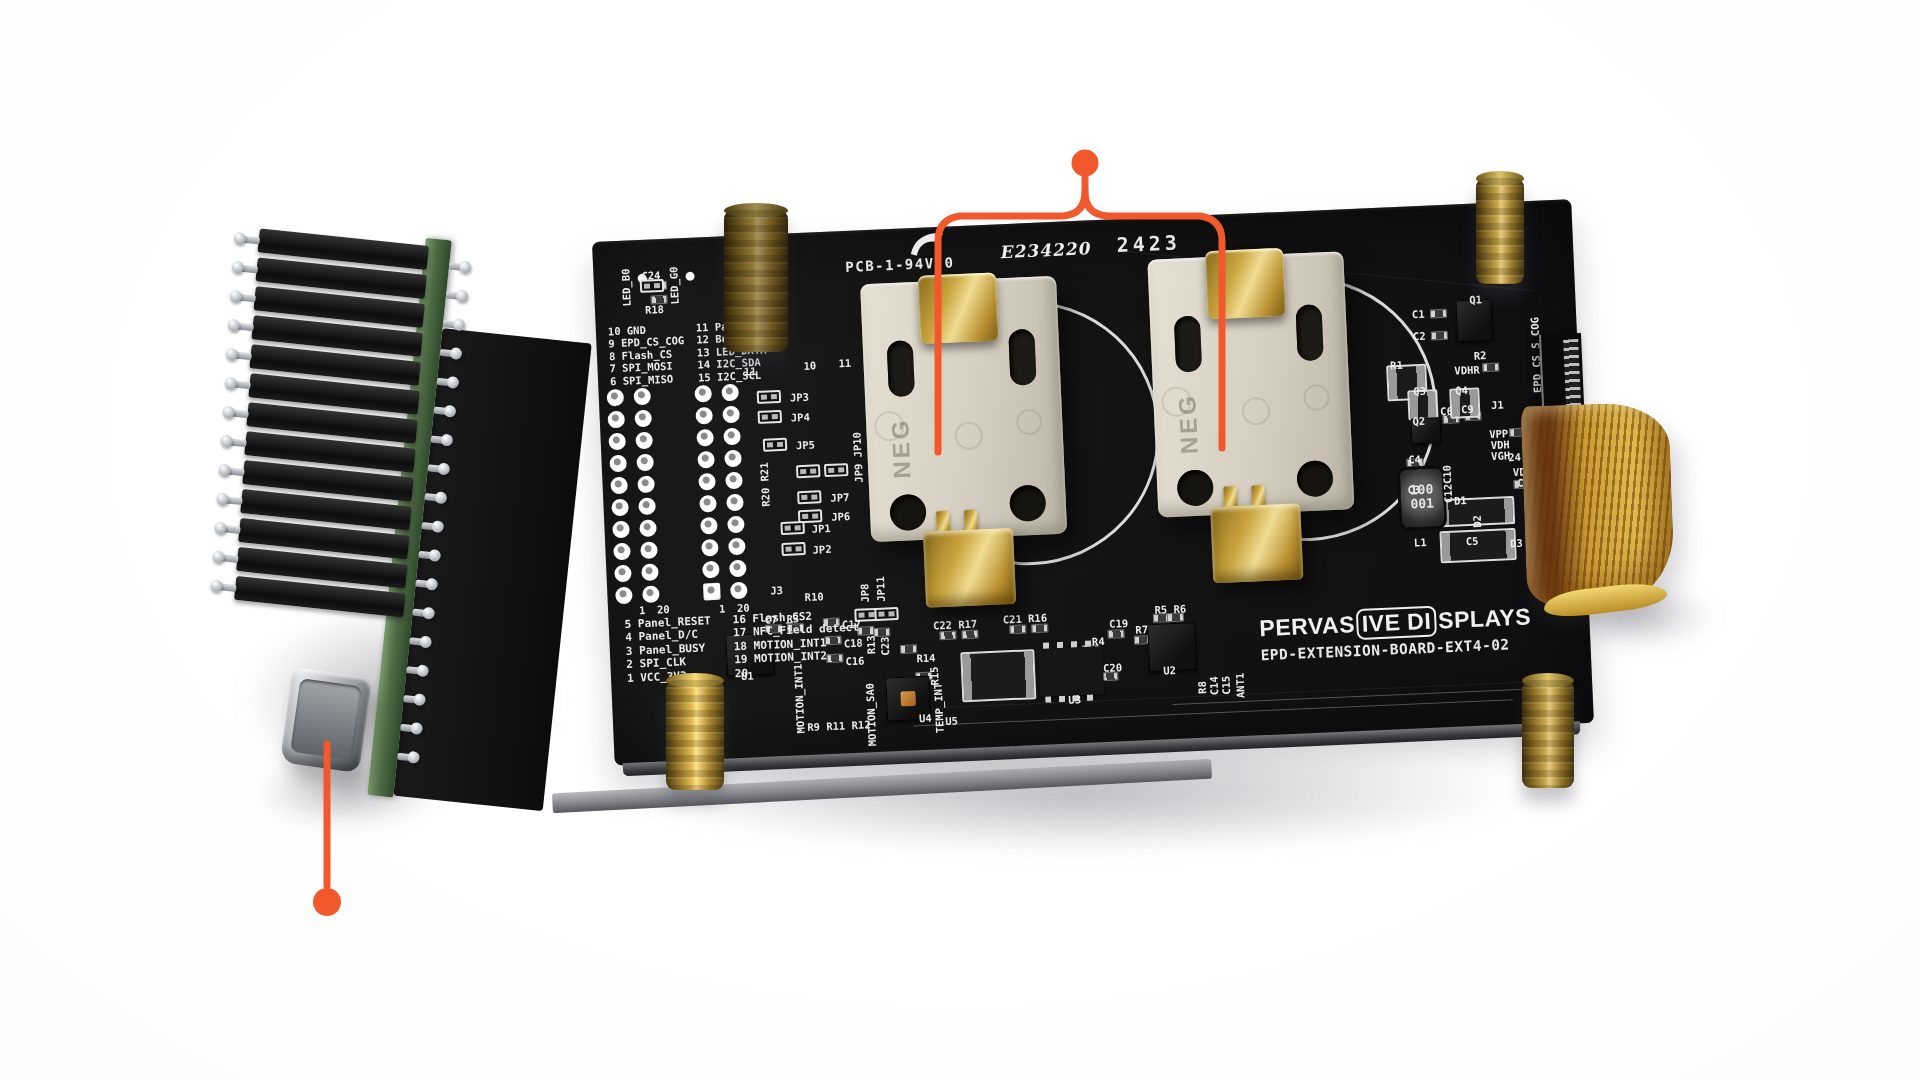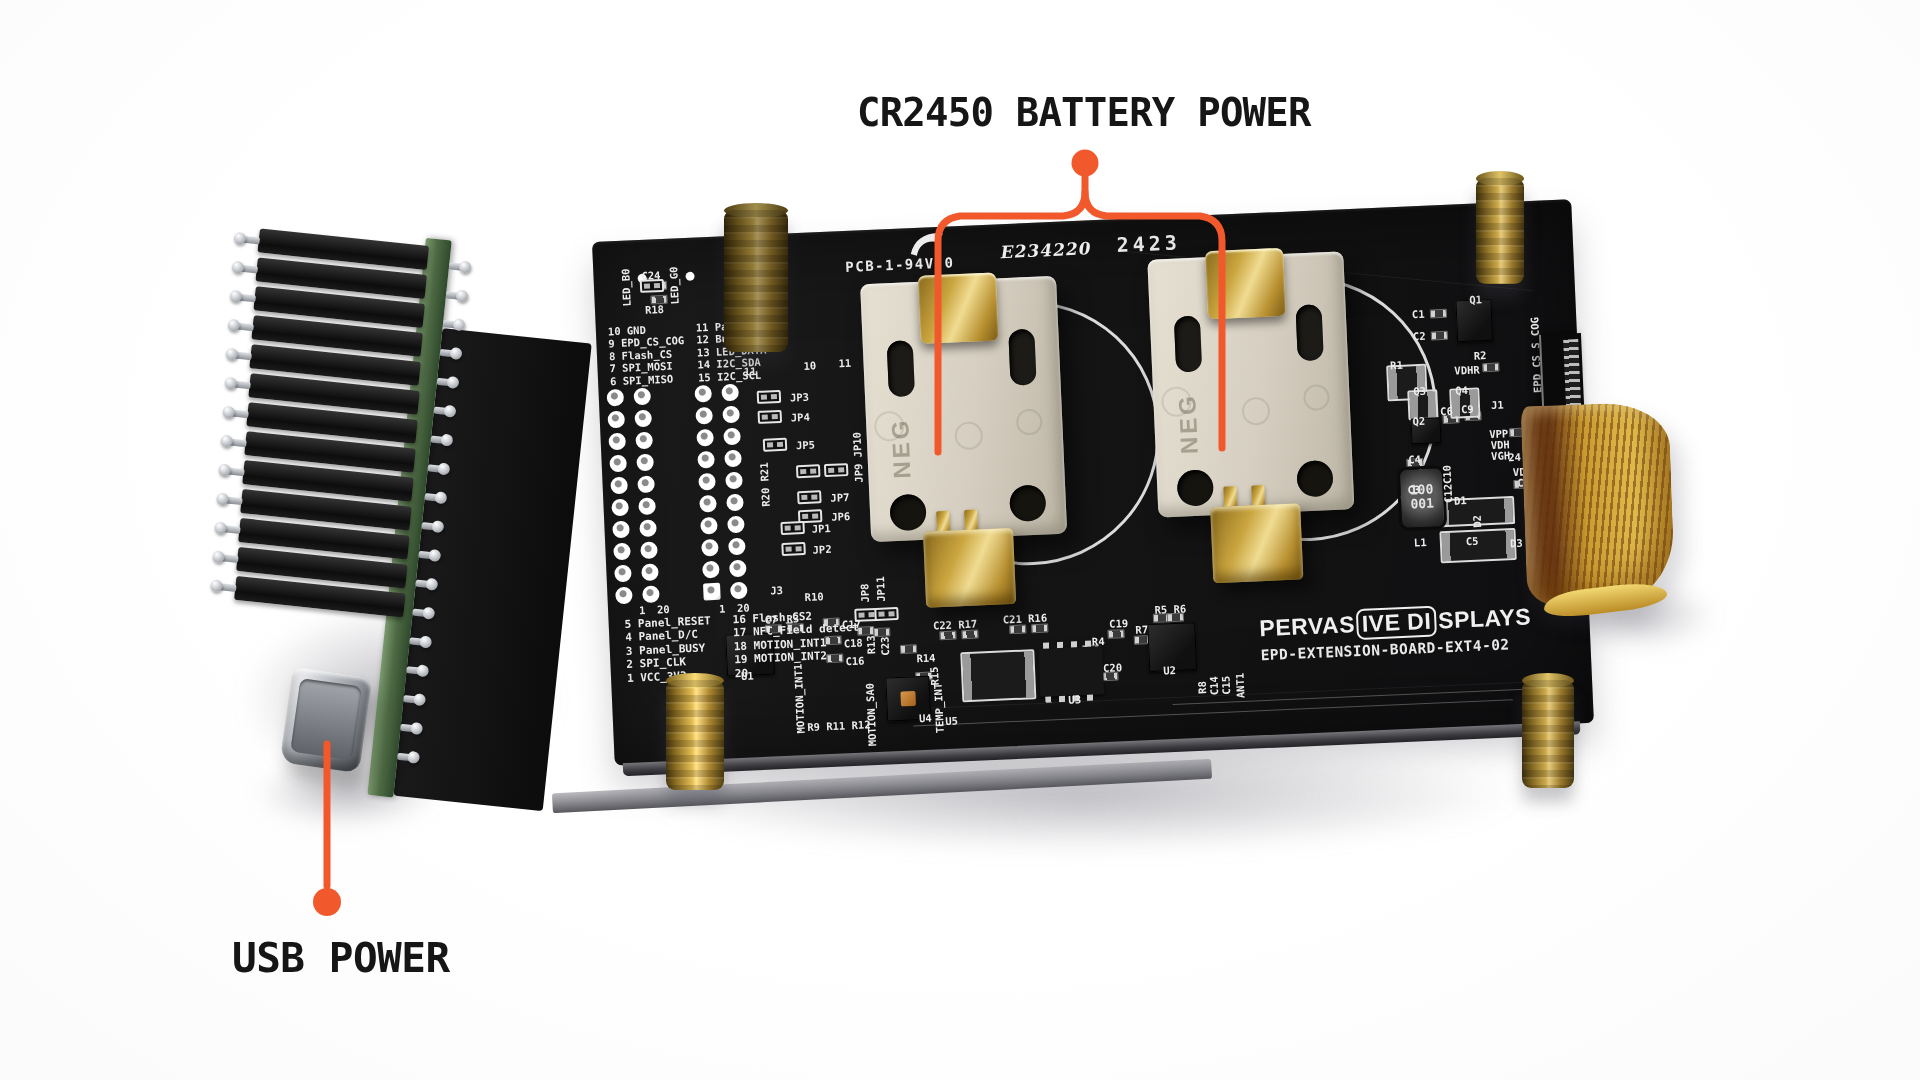--- a/index.html
+++ b/index.html
@@ -523,15 +523,13 @@
     </div>
 
   <svg class="callouts" width="1920" height="1080" viewBox="0 0 1920 1080">
     <circle cx="1085" cy="163" r="13.5" fill="#F1582B"></circle>
     <path d="M1085,176 L1085,192 Q1085,214 1063,216 L960,216 Q938,219 938,241 L938,452" fill="none" stroke-width="7" stroke-linecap="round" stroke="#F1582B"></path>
     <path d="M1085,192 Q1085,214 1107,216 L1200,216 Q1222,219 1222,241 L1222,448" fill="none" stroke-width="7" stroke-linecap="round" stroke="#F1582B"></path>
     <path d="M327,744 L327,886" fill="none" stroke-width="7" stroke-linecap="round" stroke="#F1582B"></path>
     <circle cx="327" cy="902" r="14" fill="#F1582B"></circle>
   </svg>
 
-  <div class="anno" style="left:857px;top:90px;">CR2450 BATTERY POWER</div>
-  <div class="anno usb-l" style="left:232px;top:934px;">USB POWER</div>
 </div>
 
 </body></html>

